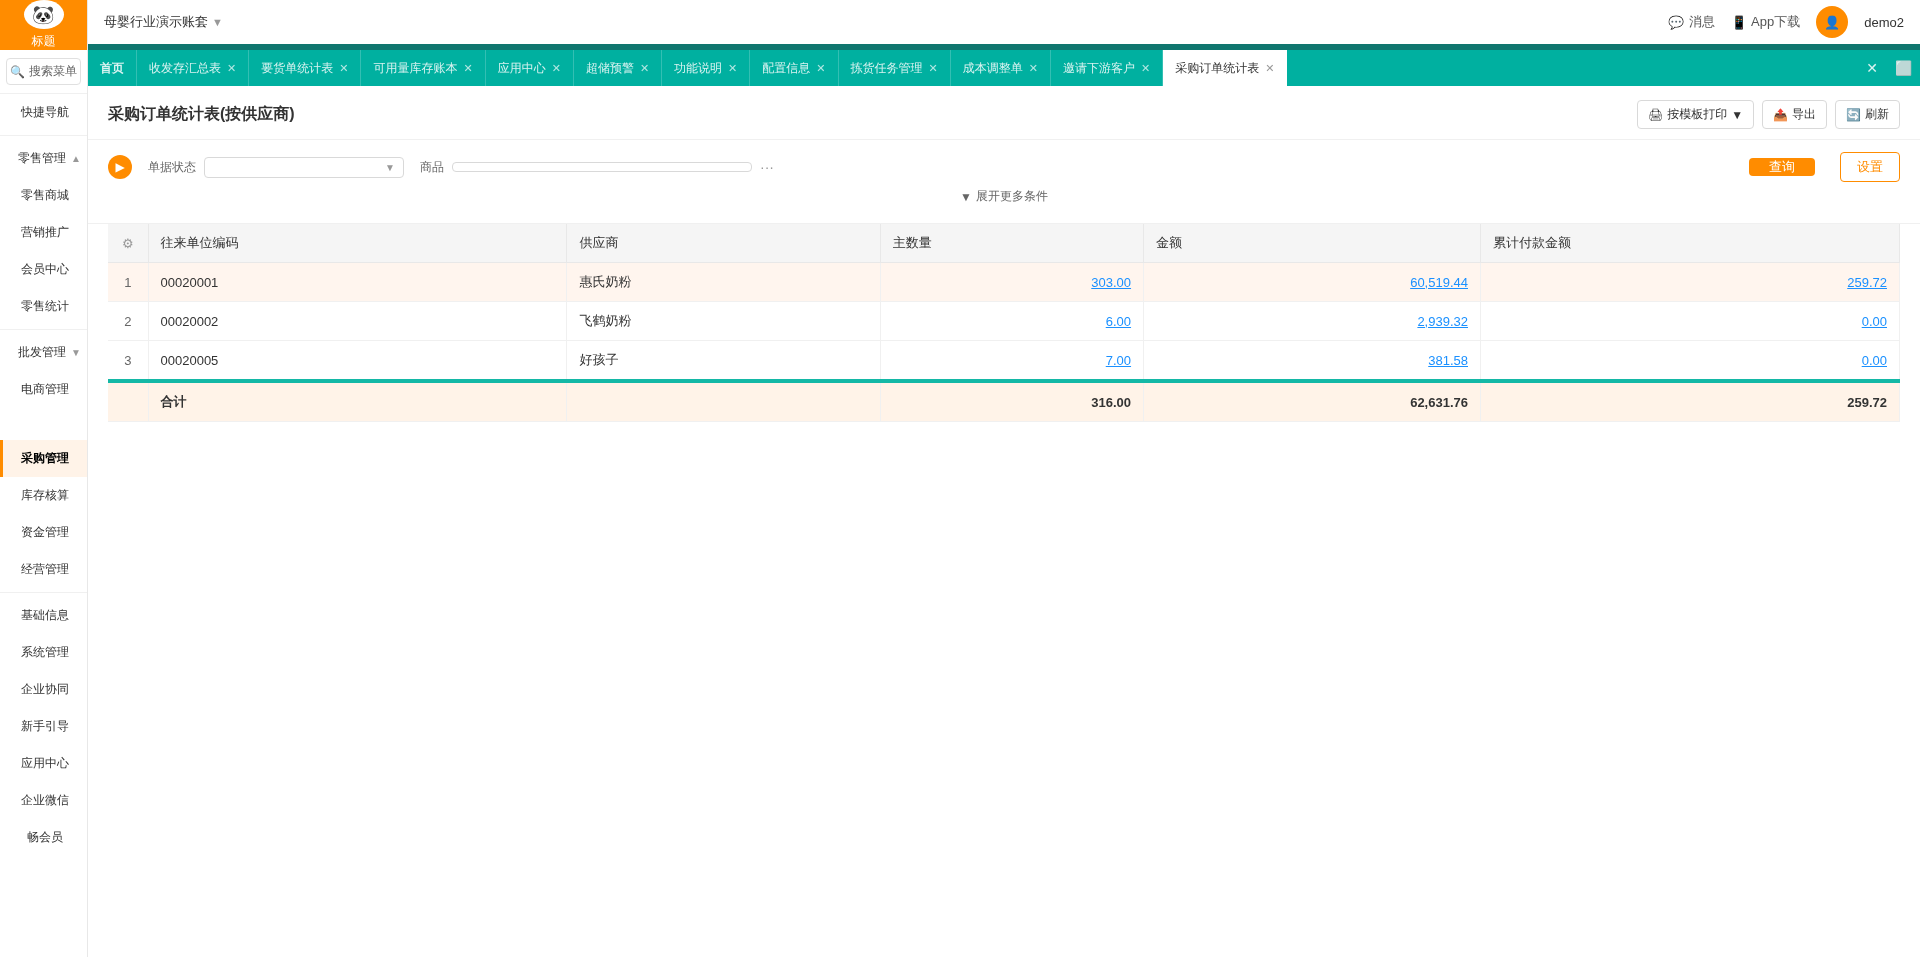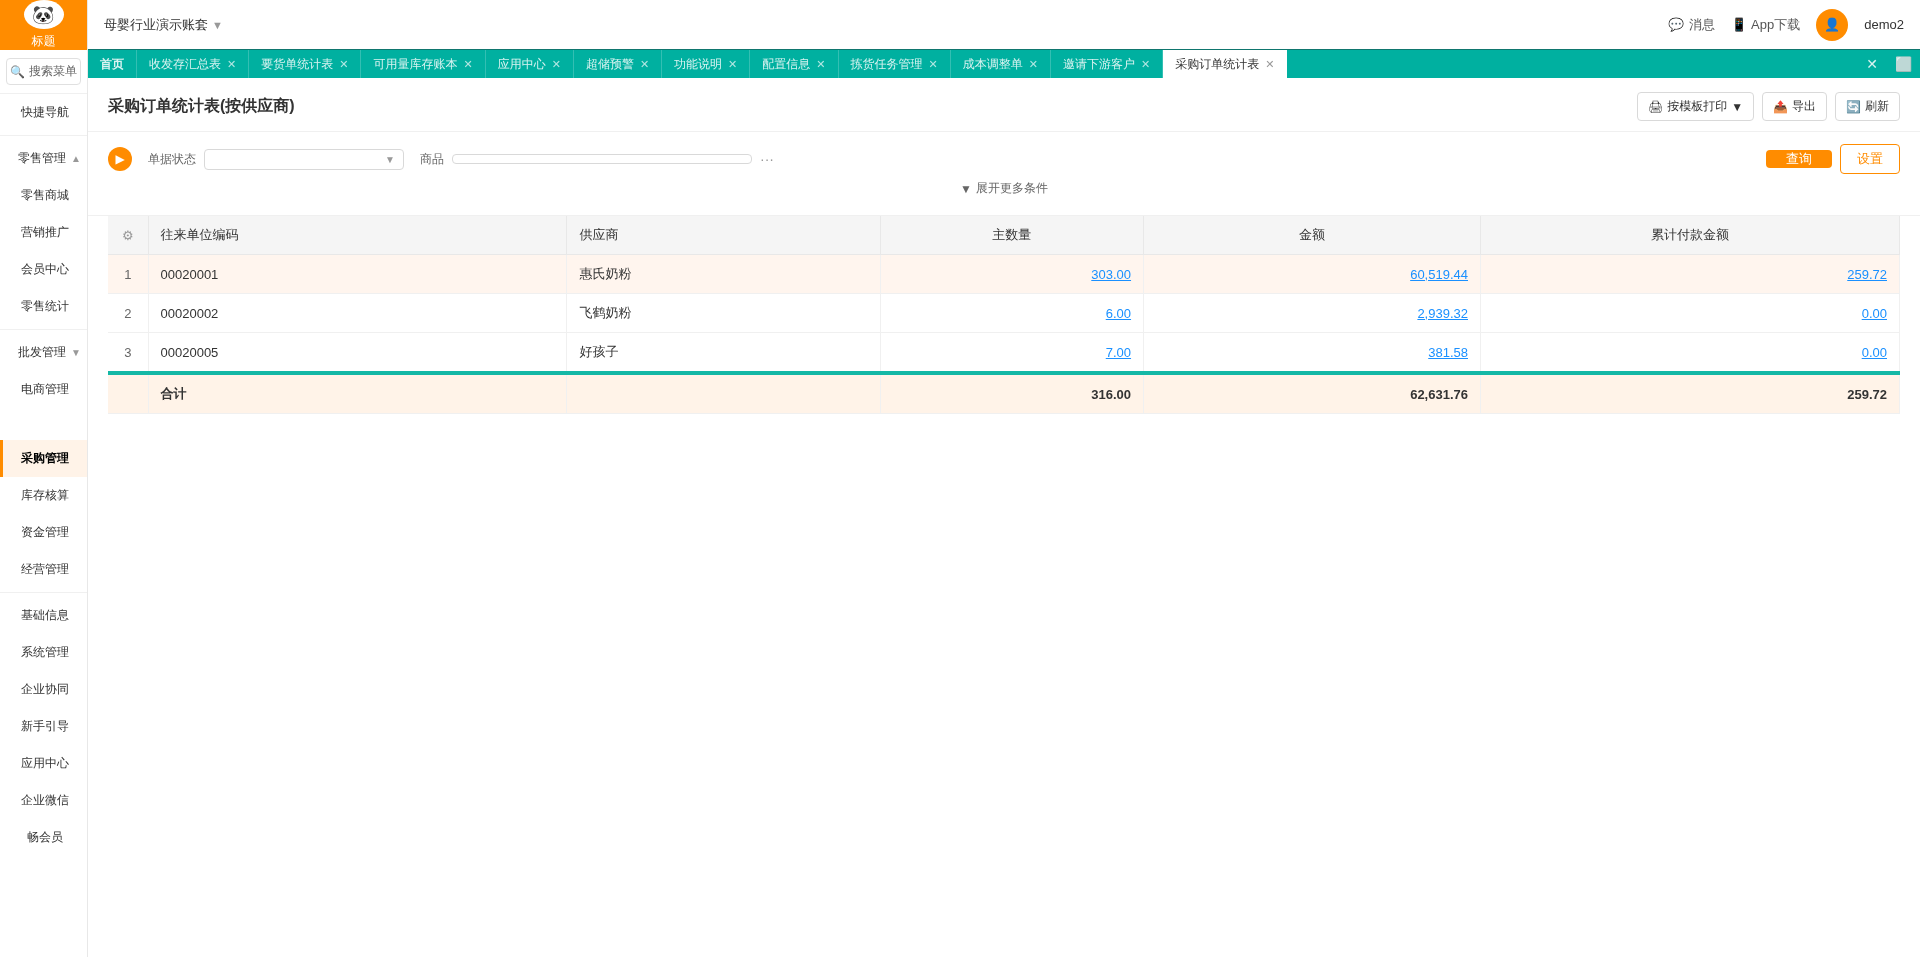--- a/index.html
+++ b/index.html
@@ -14,30 +14,30 @@
     .sidebar-nav-item { padding: 10px 6px; text-align: center; cursor: pointer; font-size: 12px; color: #333; border-left: 3px solid transparent; }
     .sidebar-nav-item.active { background: #fff3e8; color: #000000; border-left-color: #ff8c00; font-weight: bold; margin-top: 32px; }
     .sidebar-nav-item.has-arrow { display: flex; align-items: center; justify-content: space-between; padding-left: 10px; padding-right: 6px; }
     .sidebar-nav-label { flex: 1; text-align: center; }
     .arrow-icon { font-size: 10px; color: #999; }
 
     
     .main { flex: 1; display: flex; flex-direction: column; overflow: hidden; }
 
     
-    .topbar { height: 50px; background: #fff; display: flex; align-items: center; justify-content: space-between; padding: 0 16px; border-bottom: 1px solid #0f766e; flex-shrink: 0; text-align: center; }
+    .topbar { height: 50px; background: #fff; display: flex; align-items: center; justify-content: space-between; padding: 0 16px; border-bottom: 6px solid #0f766e; flex-shrink: 0; text-align: center; }
     .topbar-left { display: flex; align-items: center; gap: 8px; font-size: 13px; color: #333; }
     .topbar-dropdown { display: flex; align-items: center; gap: 4px; cursor: pointer; }
     .topbar-right { display: flex; align-items: center; gap: 16px; font-size: 13px; color: #333; }
     .topbar-msg, .topbar-app { display: flex; align-items: center; gap: 4px; cursor: pointer; color: #555; }
     .topbar-avatar { width: 32px; height: 32px; border-radius: 50%; background: #ff8c00; display: flex; align-items: center; justify-content: center; color: #fff; font-size: 13px; }
     .topbar-username { cursor: pointer; font-size: 13px; }
 
     
-    .tabbar { height: 28px; background: #00b0a0; display: flex; align-items: center; overflow: hidden; flex-shrink: 0; }
+    .tabbar { height: 36px; background: #00b0a0; display: flex; align-items: center; overflow: hidden; flex-shrink: 0; }
     .tab-item { height: 36px; display: flex; align-items: center; padding: 0 12px; font-size: 12px; color: rgba(255,255,255,0.85); cursor: pointer; white-space: nowrap; border-right: 1px solid rgba(255,255,255,0.2); gap: 6px; position: relative; }
     .tab-item.active { background: #fff; color: #333; }
     .tab-item.home { font-weight: bold; }
     .tab-close { font-size: 11px; color: rgba(255,255,255,0.7); cursor: pointer; }
     .tab-item.active .tab-close { color: #999; }
     .tabbar-actions { margin-left: auto; display: flex; align-items: center; }
     .tabbar-btn { width: 32px; height: 36px; display: flex; align-items: center; justify-content: center; color: rgba(255,255,255,0.85); cursor: pointer; font-size: 14px; }
 
     
     .page-content { flex: 1; overflow: auto; background: #fff; }
@@ -60,32 +60,32 @@
     .date-shortcut.more { color: #333; }
     .date-custom-badge { background: #ff8c00; color: #fff; padding: 1px 6px; border-radius: 3px; font-size: 11px; }
     .date-range-text { font-size: 12px; color: #666; }
     .filter-select { display: flex; align-items: center; border: 1px solid #d9d9d9; border-radius: 4px; padding: 4px 8px; min-width: 200px; cursor: pointer; background: #fff; }
     .filter-select-text { flex: 1; font-size: 12px; color: #999; }
     .filter-select-arrow { font-size: 10px; color: #999; }
     .filter-goods { display: flex; align-items: center; border: 1px solid #d9d9d9; border-radius: 4px; padding: 4px 8px; min-width: 300px; background: #fff; cursor: pointer; }
     .filter-goods-text { flex: 1; font-size: 12px; color: #999; }
     .filter-ellipsis { font-size: 14px; color: #999; cursor: pointer; }
     .btn-query { background: #ff8c00; color: #fff; border: none; border-radius: 4px; padding: 0 20px; font-size: 13px; cursor: pointer; }
-    .btn-settings { background: #fff; color: #ff8c00; border: 1px solid #ff8c00; border-radius: 4px; padding: 5px 16px; font-size: 13px; cursor: pointer; }
+    .btn-settings { background: #fff; color: #ff8c00; border: 1px solid #ff8c00; border-radius: 4px; padding: 5px 16px; font-size: 13px; cursor: pointer; margin-left: 17px; }
     .expand-row { display: flex; justify-content: center; padding: 6px 0; }
     .btn-expand { display: flex; align-items: center; gap: 4px; font-size: 12px; color: #666; cursor: pointer; background: none; border: none; }
     .filter-toggle { width: 24px; height: 24px; background: #ff8c00; border-radius: 50%; display: flex; align-items: center; justify-content: center; color: #fff; cursor: pointer; font-size: 12px; }
 
     
     .table-area { padding: 0 20px 20px; }
     .data-table { width: 100%; border-collapse: collapse; margin-top: 0; }
     .data-table thead tr { background: #f5f5f5; }
     .data-table th { padding: 10px 12px; text-align: left; font-size: 13px; color: #333; font-weight: normal; border-bottom: 1px solid #e8e8e8; border-right: 1px solid #e8e8e8; white-space: nowrap; }
     .data-table th:first-child { width: 40px; text-align: center; }
-    .data-table th.num-col { text-align: center; }
+    .data-table th.num-col { text-align: left; }
     .data-table td { padding: 10px 12px; font-size: 13px; color: #333; border-bottom: 1px solid #f0f0f0; border-right: 1px solid #f0f0f0; }
     .data-table td.num-col { text-align: right; }
     .data-table tr.row-highlight { background: #fff5ee; }
     .data-table .link-val { color: #1a90ff; text-decoration: underline; cursor: pointer; }
     .data-table .index-col { text-align: center; color: #666; }
     .data-table .settings-icon { text-align: center; cursor: pointer; color: #999; }
     .footer-row { background: #fff3e8; }
     .footer-row td { font-weight: bold; padding: 10px 12px; border-top: 4px solid #14b8a6; }
 
     

